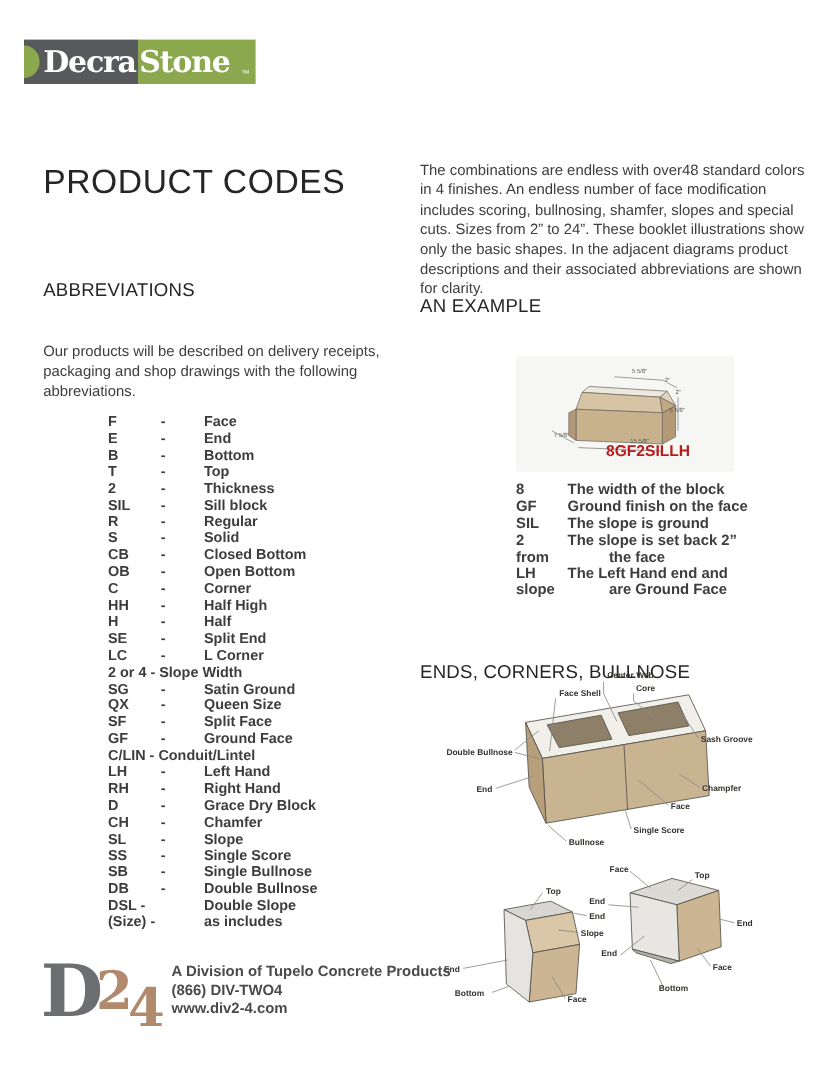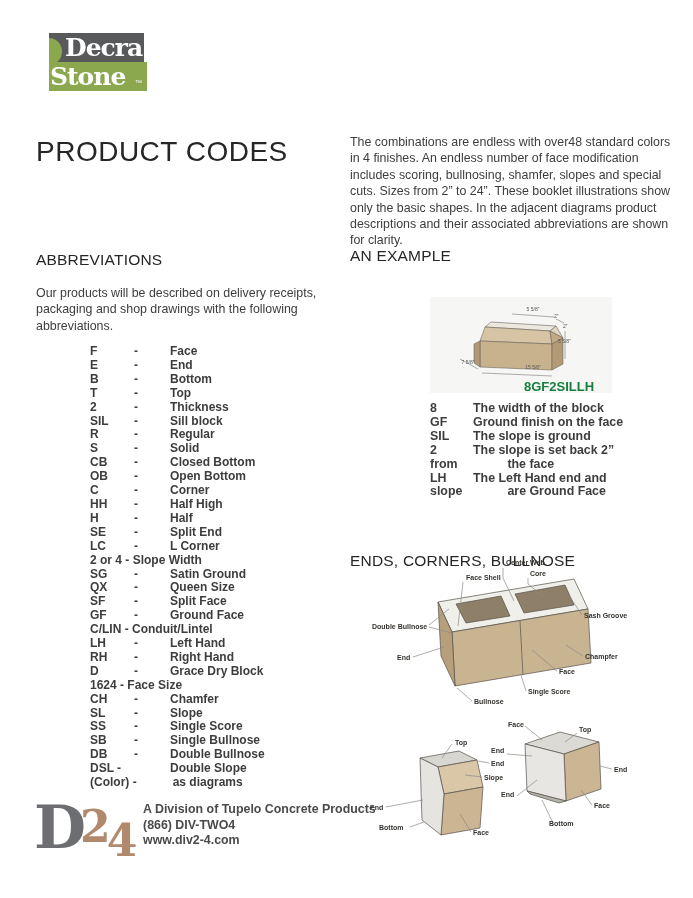--- a/index.html
+++ b/index.html
@@ -2,53 +2,53 @@
 <html style="--logo-gray: #58595b; --logo-green: #8ba84e; --footer-gray: #6d6e71; --footer-tan: #b18a6d; --text: #3d3d3d; --heading: #262626; --tan-front: #c9b491; --tan-dark: #b79f7c; --top-light: #f1efe9; --example-bg: #f6f6f5;"><head>
 <meta charset="utf-8">
 <style>
   * { margin:0; padding:0; box-sizing:border-box; }
   html,body { width:693px; height:898px; background:#fff; overflow:hidden;
     font-family:"Liberation Sans","DejaVu Sans",sans-serif; }
   .page { position:relative; width:693px; height:898px; background:#fff; }
   .abs { position:absolute; }
 
   
-  .logo { left:49px; top:33px; height:37px; display:flex;flex-direction:column; }
+  .logo { left:20px; top:33px; height:37px; display:flex; }
   .logo-gray { width:95px; background:var(--logo-gray); position:relative;
     display:flex; align-items:center; }
   .leaf { position:absolute; left:0; top:5px; width:13px; height:27px;
     background:var(--logo-green); border-radius:0 100% 100% 0 / 0 50% 50% 0; }
   .logo-word { font-family:"DejaVu Serif","Liberation Serif",serif; font-weight:bold;
     color:#fff; font-size:25px; letter-spacing:-1px; }
   .logo-t1 { margin-left:16px; }
   .logo-green { width:98px; background:var(--logo-green); display:flex;
     align-items:center; position:relative; }
   .logo-t2 { margin-left:1px; }
   .logo-tm { position:absolute; right:5px; bottom:5px; color:#fff; font-size:7px; }
 
   .title { left:36px; top:103px; font-size:28px; font-weight:400;
     letter-spacing:0.5px; color:var(--heading);margin-top:33px; }
 
   .body-text { font-size:12.4px; line-height:16.4px; color:var(--text); }
   .intro { left:350px; top:134px; width:322px; }
 
   .h2 { font-size:15.5px; font-weight:400; color:var(--heading); letter-spacing:0.2px; }
-  .h-abbrev { left:36px; top:251px; }
+  .h-abbrev { left:36px; top:234px; }
   .abbrev-intro { left:36px; top:285px; width:310px; }
 
   .ab-list { left:90px; top:345px; width:262px; }
   .ab-row { display:flex; line-height:13.9px; font-size:12px; font-weight:600;
     color:var(--text); white-space:nowrap; }
   .ab-c1 { min-width:44px; }
   .ab-c2 { width:36px; }
 
   .h-example { left:350px; top:247px; }
   .ex-img { left:430px; top:297px; width:182px; height:96px; background:var(--example-bg); }
-  .ex-code { position:absolute; left:75px; top:71px; width:108px; text-align:center;
-    font-size:13px; font-weight:600; color:#15803d;margin-top:11px; }
+  .ex-code { position:absolute; left:75px; top:71px; width:108px; 
+    font-size:13px; font-weight:600; color:#b91c1c; }
   .ex-table { left:430px; top:402px; width:255px; }
   .ex-row { display:flex; line-height:13.9px; font-size:12.4px; font-weight:600;
     color:var(--text); }
   .ex-code-col { min-width:43px; }
   .ex-desc { white-space:pre; }
 
   .h-ends { left:350px; top:527px;margin-top:25px; }
   .diag1 { left:358px; top:551px; }
   .diag2 { left:362px; top:716px; }
   svg text { font-family:"Liberation Sans","DejaVu Sans",sans-serif; }
@@ -227,25 +227,20 @@
     <span class="ab-c2">-</span>
     <span class="ab-c3">Right Hand</span>
   </div>
 
   <div class="ab-row">
     <span class="ab-c1">D</span>
     <span class="ab-c2">-</span>
     <span class="ab-c3">Grace Dry Block</span>
   </div>
 
-  <div class="ab-row">
-    <span class="ab-c1">1624 - Face Size</span>
-    <span class="ab-c2"></span>
-    <span class="ab-c3"></span>
-  </div>
 
   <div class="ab-row">
     <span class="ab-c1">CH</span>
     <span class="ab-c2">-</span>
     <span class="ab-c3">Chamfer</span>
   </div>
 
   <div class="ab-row">
     <span class="ab-c1">SL</span>
     <span class="ab-c2">-</span>
@@ -270,23 +265,23 @@
     <span class="ab-c3">Double Bullnose</span>
   </div>
 
   <div class="ab-row">
     <span class="ab-c1">DSL -</span>
     <span class="ab-c2"></span>
     <span class="ab-c3">Double Slope</span>
   </div>
 
   <div class="ab-row">
-    <span class="ab-c1">(Color) -</span>
+    <span class="ab-c1">(Size) -</span>
     <span class="ab-c2"></span>
-    <span class="ab-c3">as diagrams</span>
+    <span class="ab-c3">as includes</span>
   </div>
 </div>
 
   <h2 class="abs h2 h-example">AN EXAMPLE</h2>
 
   <div class="abs ex-img">
     <svg width="182" height="96" viewBox="0 0 182 96">
       <g stroke="#6e675c" stroke-width="0.6">
         <polygon points="55,30 120,34 126,29 61,25" fill="#ebe8e0"></polygon>
         <polygon points="120,34 126,29 133,41" fill="#ddd3c0"></polygon>

